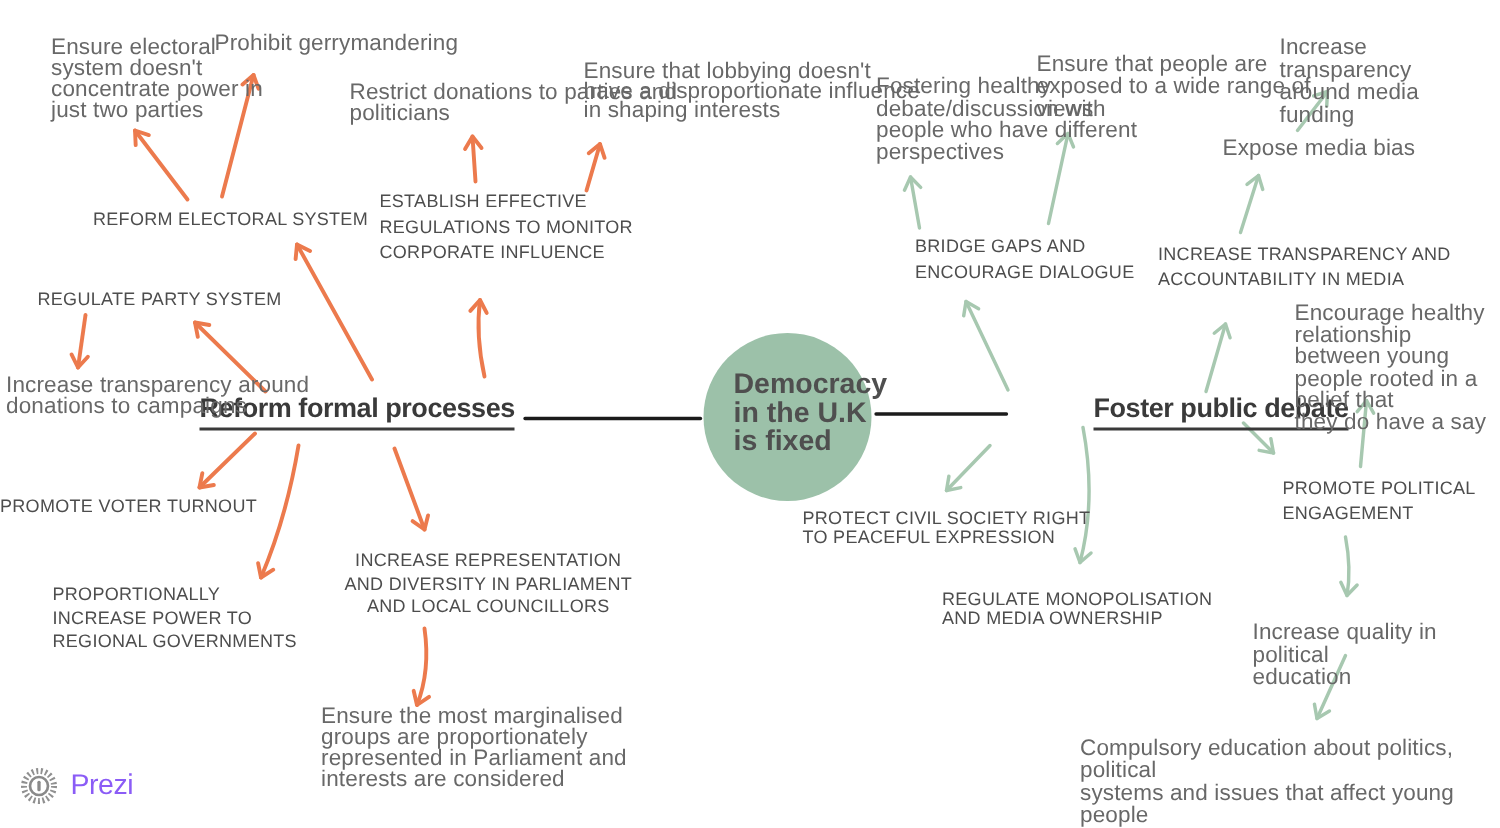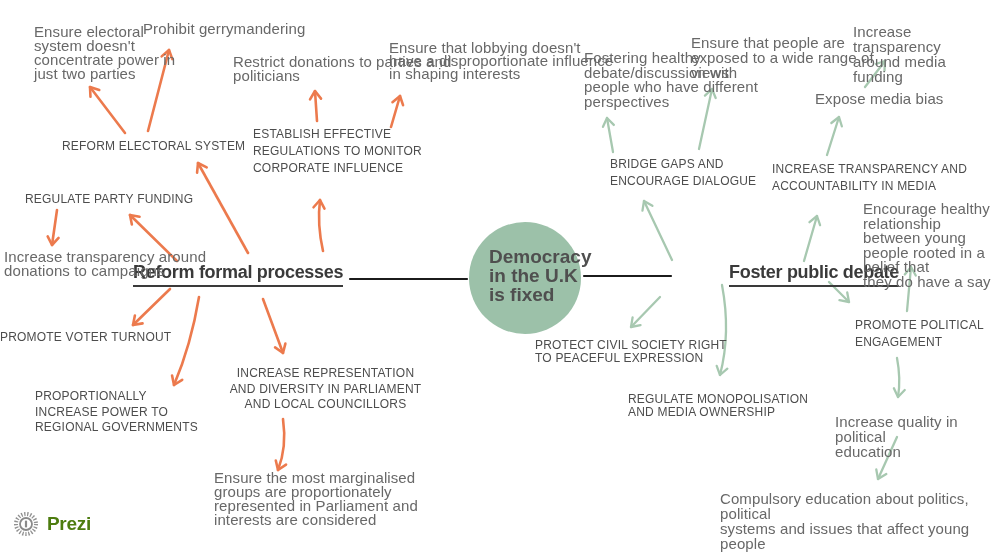--- a/index.html
+++ b/index.html
@@ -27,21 +27,21 @@
   }
   .center-label {
     position:absolute; left:20px; top:25px; font-size:19px; line-height:19px;
     font-weight:bold; color:#4f4f4f; white-space:pre-line;
   }
   .logo {
     position:absolute; left:13px; top:511px; display:flex; align-items:center;
     gap:8px;
   }
   .logo-text {
-    font-size:19px; font-weight:bold; letter-spacing:-0.3px; color:#4d7c0f;
+    font-size:19px; font-weight:normal; letter-spacing:-0.3px; color:#8b5cf6;
   }
 </style>
 </head>
 <body>
 
 <div class="stage">
 
   <svg class="layer" width="1000" height="552" viewBox="0 0 1000 552">
     <defs>
       <marker id="headO" markerUnits="userSpaceOnUse" markerWidth="16" markerHeight="16" viewBox="0 0 16 16" refX="12" refY="8" orient="auto">
@@ -94,21 +94,21 @@
 is fixed</div>
   </div>
 
   <div class="branch-title" style="left:133px; top:262px;">Reform formal processes</div>
   <div class="branch-title" style="left:681px; top:262px;margin-left:48px;">Foster public debate</div>
 
   <div class="heading" style="left:62px; top:138px;">REFORM ELECTORAL SYSTEM</div>
   <div class="heading" style="left:253px; top:126px; line-height:17px;">ESTABLISH EFFECTIVE
 REGULATIONS TO MONITOR
 CORPORATE INFLUENCE</div>
-  <div class="heading" style="left:25px; top:191px;">REGULATE PARTY FUNDING</div>
+  <div class="heading" style="left:25px; top:191px;">REGULATE PARTY SYSTEM</div>
   <div class="heading" style="left:0px; top:329px;">PROMOTE VOTER TURNOUT</div>
   <div class="heading" style="left:35px; top:389px; line-height:15.5px;">PROPORTIONALLY
 INCREASE POWER TO
 REGIONAL GOVERNMENTS</div>
   <div class="heading" style="left:228px; top:366px; width:195px; line-height:15.5px; text-align:center;">INCREASE REPRESENTATION
 AND DIVERSITY IN PARLIAMENT
 AND LOCAL COUNCILLORS</div>
 
   <div class="note" style="left:34px; top:25px;">Ensure electoral
 system doesn't

